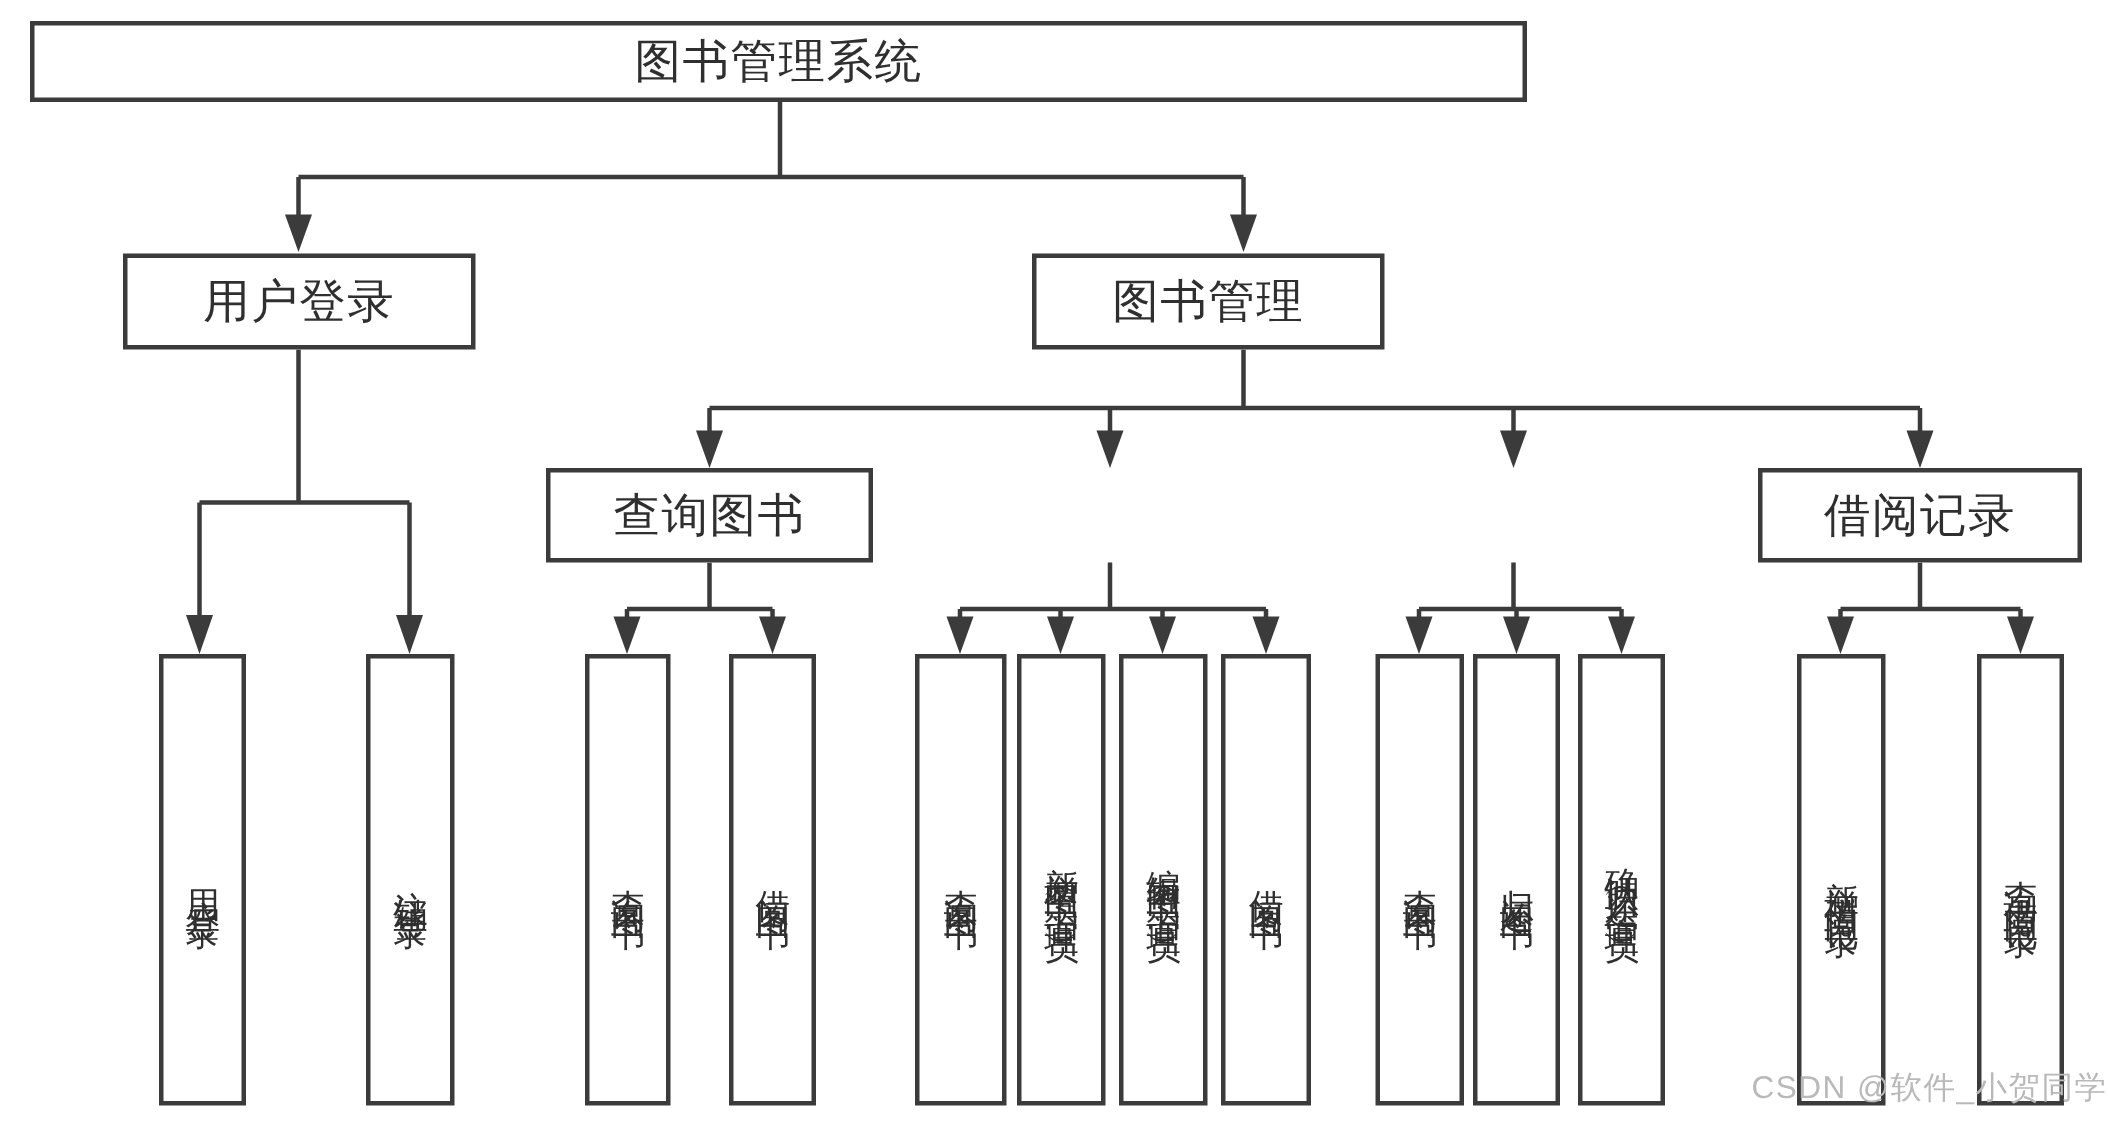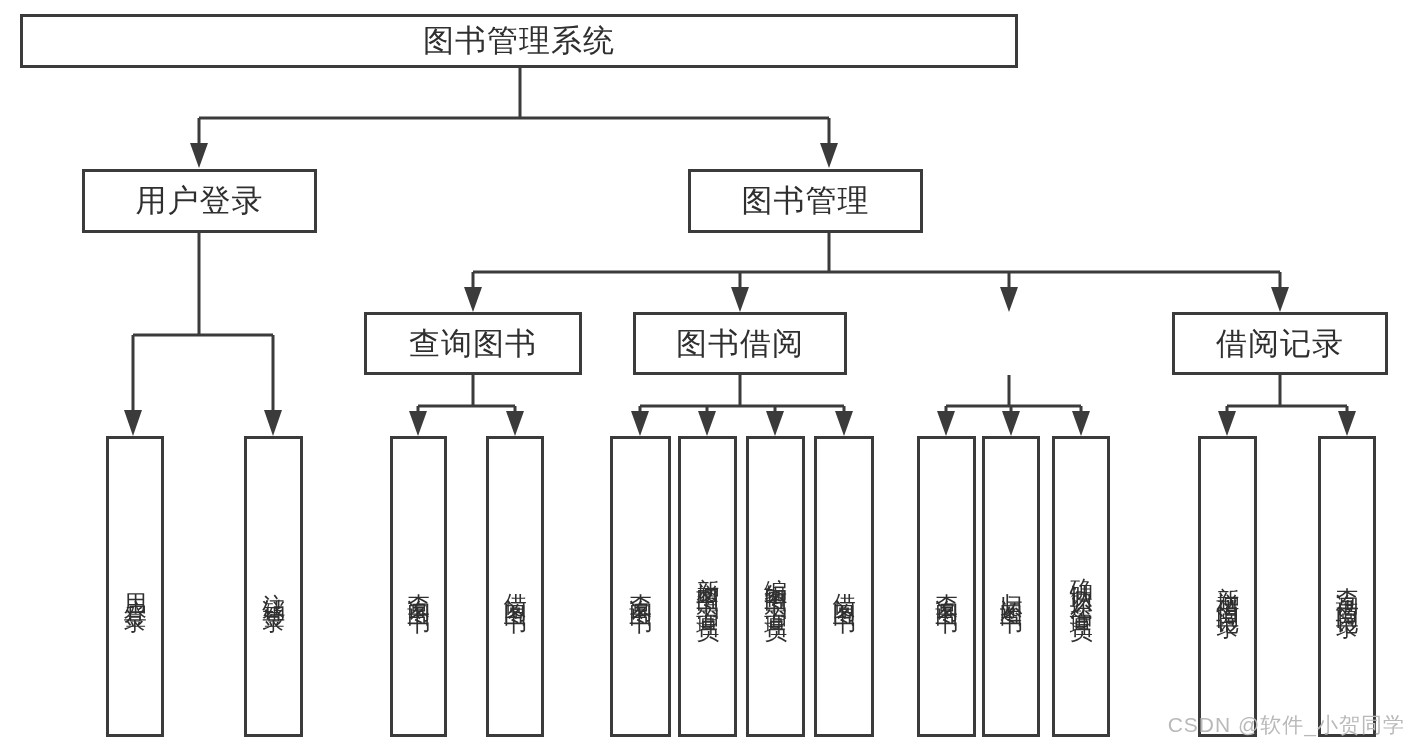--- a/index.html
+++ b/index.html
@@ -98,23 +98,20 @@
   <div class="node h-node" id="b-l2-0">
     <span>用户登录</span>
   </div>
   <div class="node h-node" id="b-l2-1">
     <span>图书管理</span>
   </div>
 
   <div class="node h-node" id="b-l3-0">
     <span>查询图书</span>
   </div>
-  <div class="node h-node" id="b-l3-1">
-    <span>图书借阅</span>
-  </div>
   <div class="node h-node" id="b-l3-3">
     <span>借阅记录</span>
   </div>
 
   <div class="node v-node" id="lf0">
     <span class="v-text">用户登录</span>
   </div>
   <div class="node v-node" id="lf1">
     <span class="v-text">注销登录</span>
   </div>

